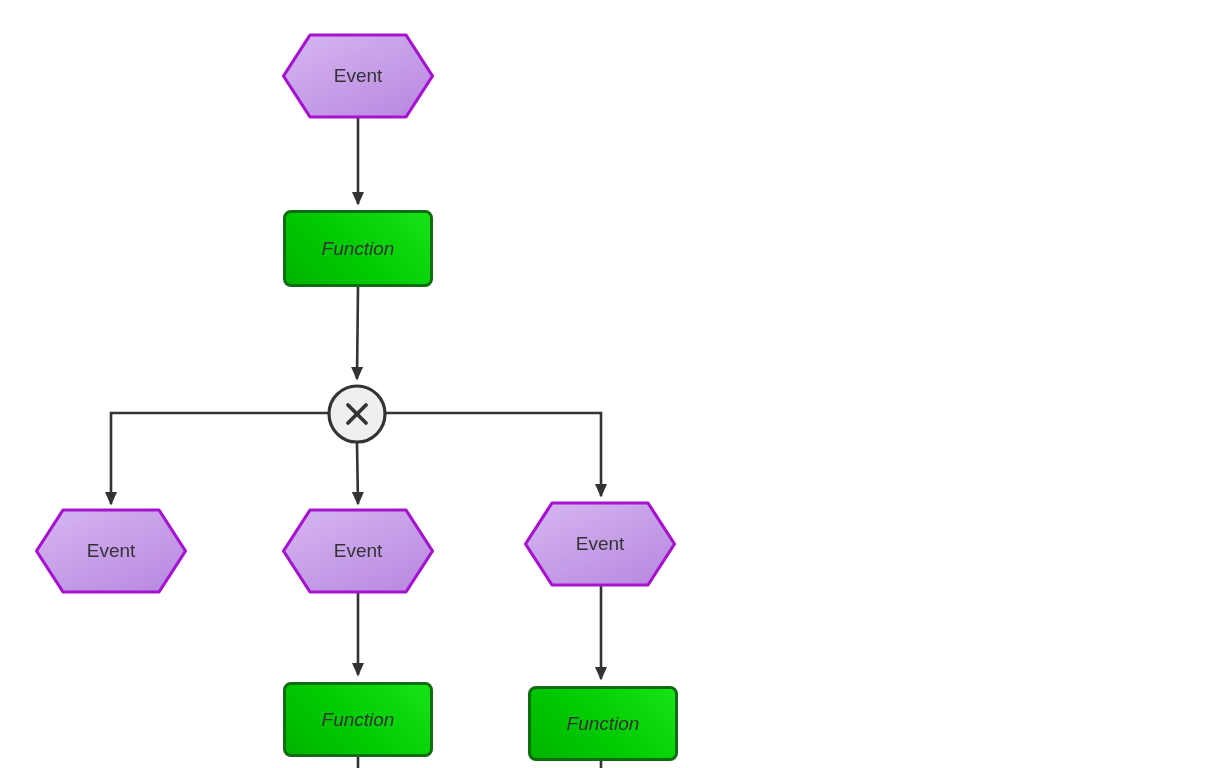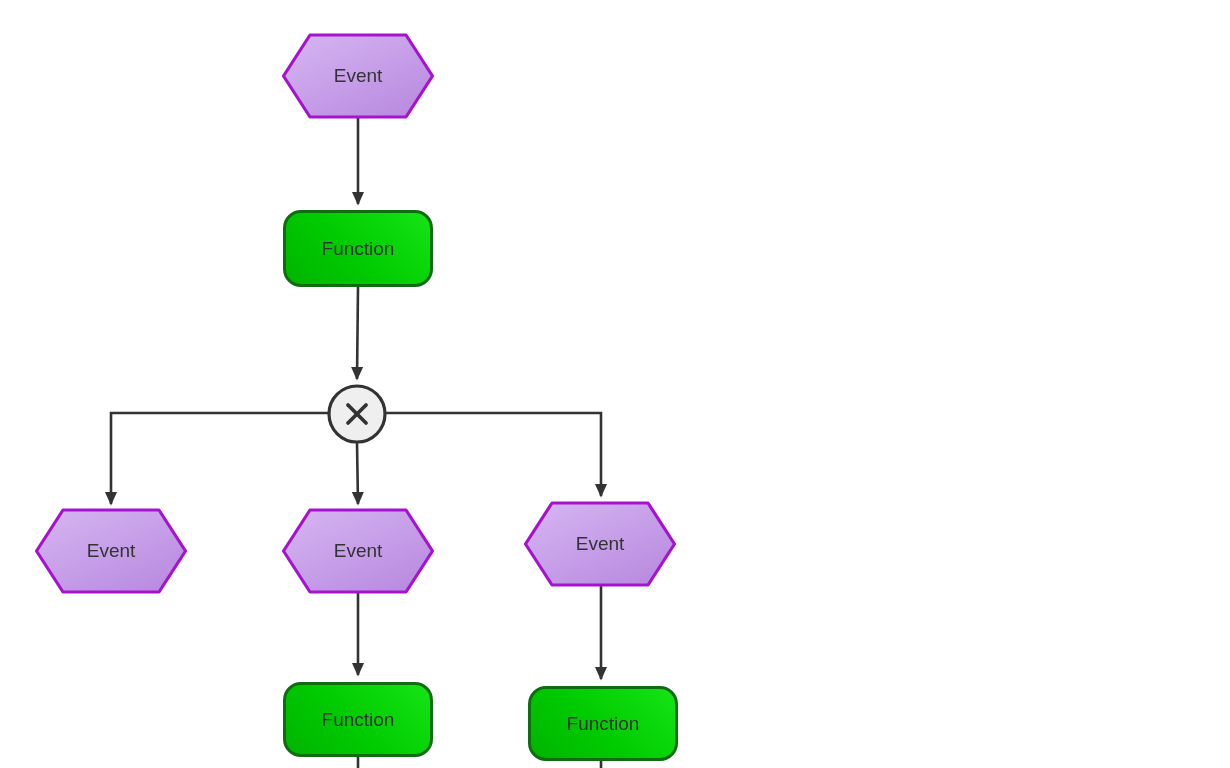--- a/index.html
+++ b/index.html
@@ -27,21 +27,22 @@
     font-size: 19px;
   }
   .hex-node { width: 154px; height: 88px; }
   .hex-node > svg { position: absolute; left: 0; top: 0; width: 154px; height: 88px; }
   .hex-node .node-label { position: relative; z-index: 1; }
   .func-node {
     width: 150px;
     box-sizing: border-box;
     background: linear-gradient(225deg, #15e415 0%, #00cb00 55%, #00b400 100%);
     border: 3px solid #106c10;
-    border-radius: 18px;
+    border-radius: 8px;
+    font-style: italic;
   }
   .func-top    { left: 283px; top: 210px; height: 77px; }
   .func-center { left: 283px; top: 682px; height: 75px; }
   .func-right  { left: 528px; top: 686px; height: 75px; }
   .hex-top    { left: 281px; top: 32px;  }
   .hex-left   { left: 34px;  top: 507px; }
   .hex-center { left: 281px; top: 507px; }
   .hex-right  { left: 523px; top: 500px; }
   .xor-node {
     left: 325px; top: 382px;

